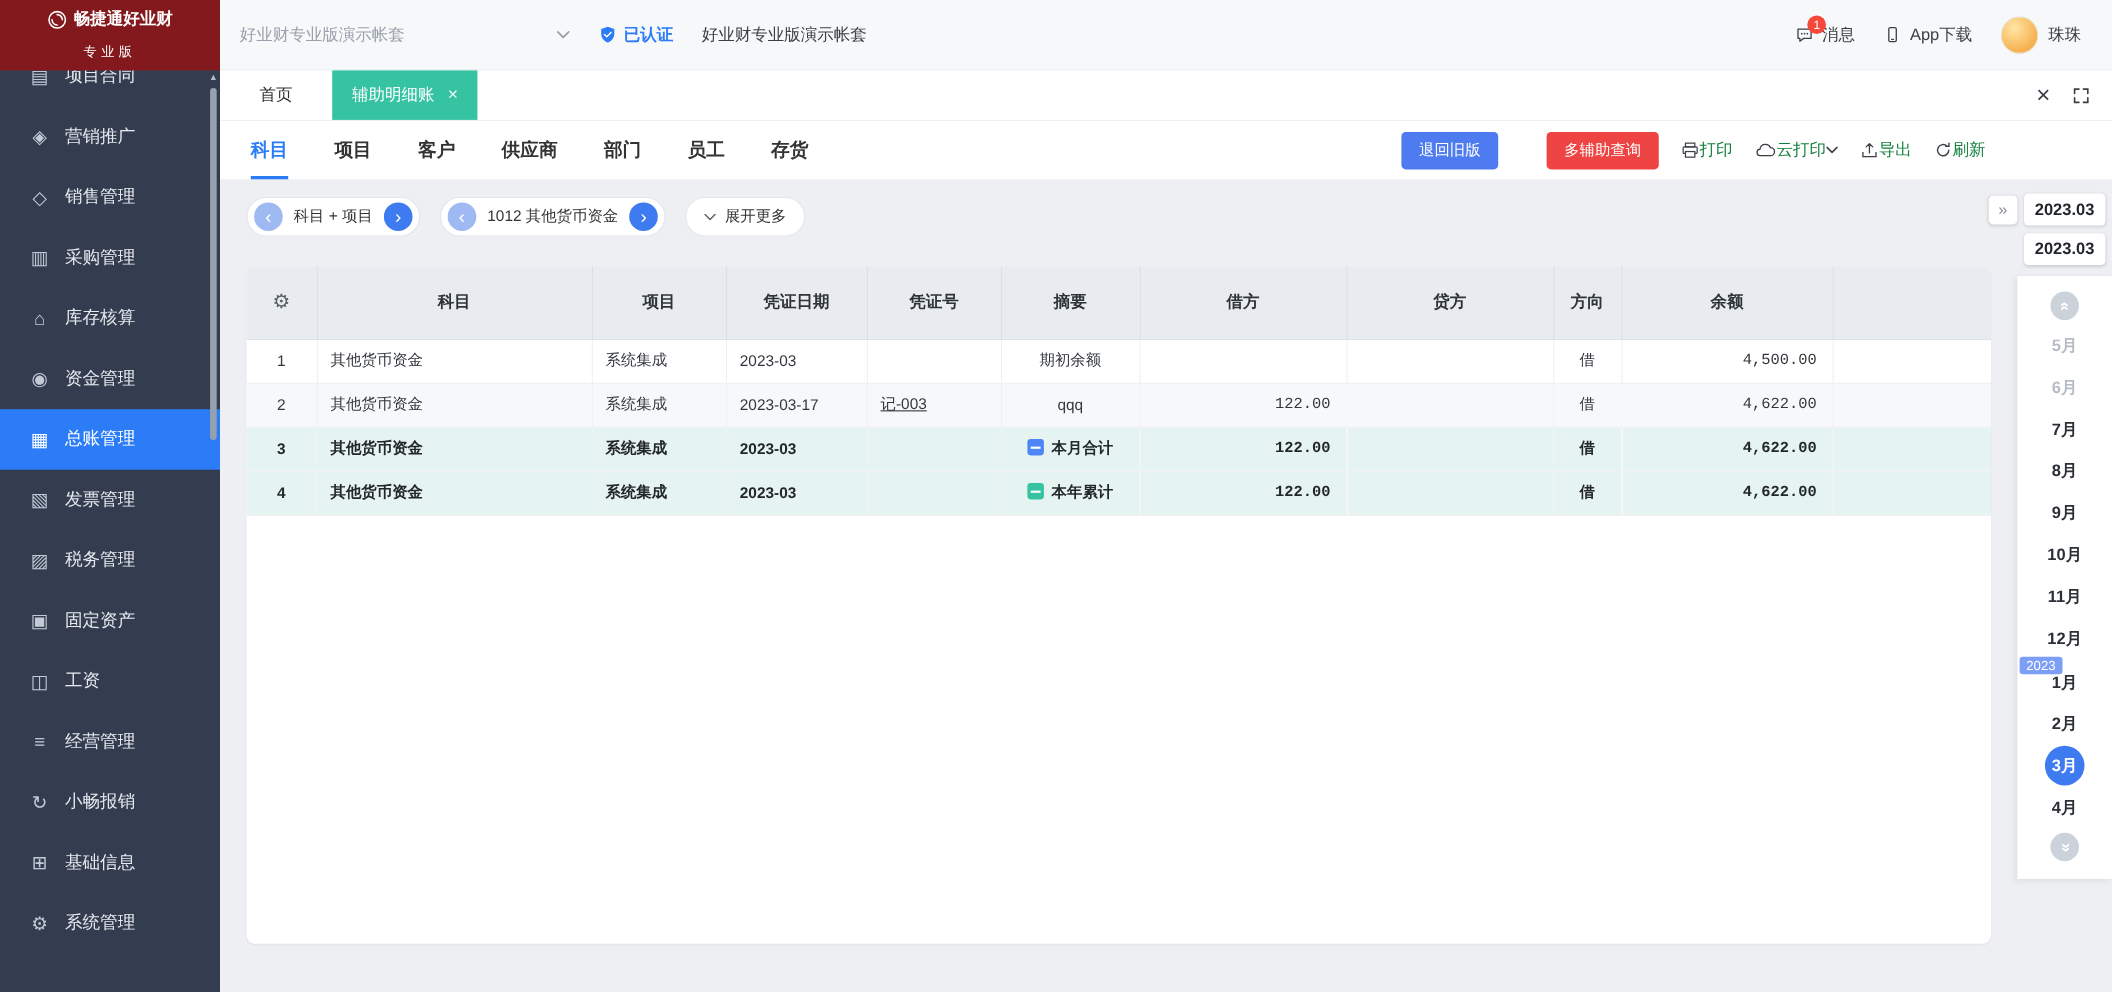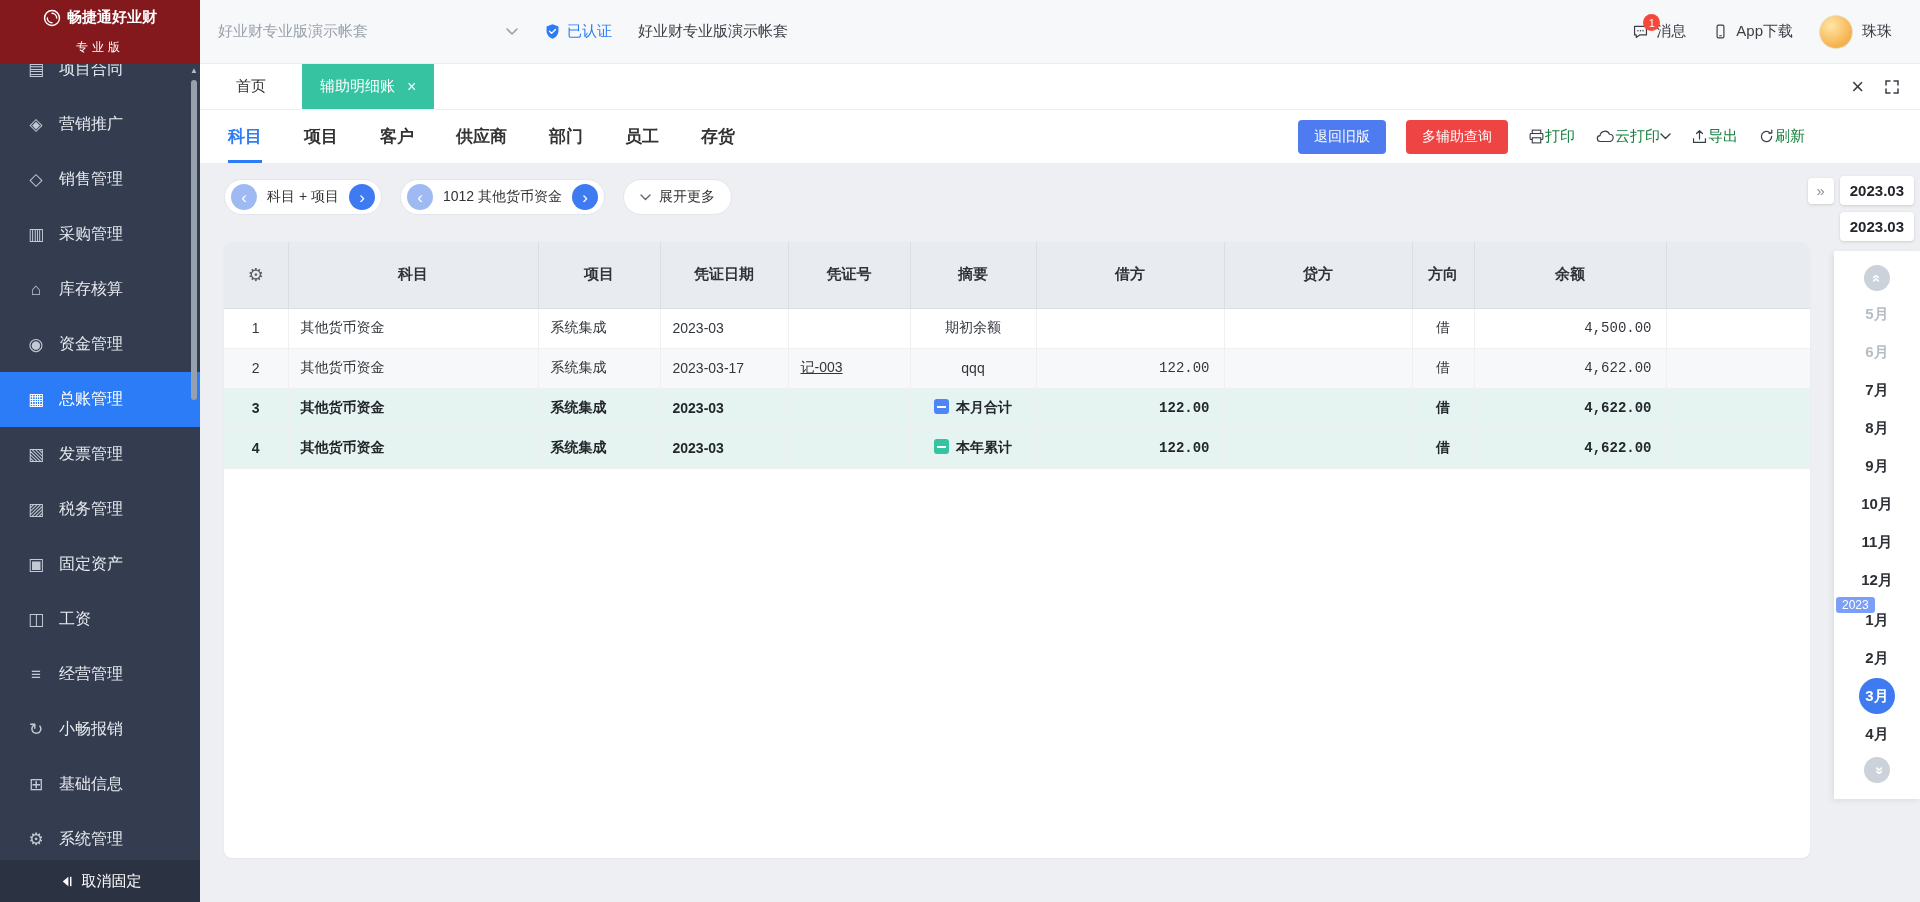--- a/index.html
+++ b/index.html
@@ -21,21 +21,21 @@
   .side-scroll { position:absolute; top:66px; right:1px; width:10px; bottom:46px; z-index:4; }
   .side-scroll .arrow { display:block; text-align:center; color:#b6bdc8; font-size:8px; line-height:10px; }
   .side-scroll .thumb { position:absolute; top:14px; left:2px; width:6px; height:320px; border-radius:3px; background:#97a0ad; }
 
   
   .main { flex:1; min-width:0; display:flex; flex-direction:column;justify-content:space-between; }
 
   
   .topbar { height:64px; background:#f7f8fa; border-bottom:1px solid #ebedf0; display:flex; align-items:center; padding:0 28px 0 18px; gap:26px; }
   .account-select { width:300px; display:flex; align-items:center; justify-content:space-between; color:#9aa1ab; font-size:15px; cursor:pointer; }
-  .verified { display:flex; align-items:center; gap:6px; color:#2b7cf6; font-size:15px; }
+  .verified { display:flex; align-items:center; gap:6px; color:#2b7cf6; font-size:15px;font-weight:bold; }
   .acct-name { color:#3a3f46; font-size:15px; }
   .spacer { flex:1; }
   .top-action { display:flex; align-items:center; gap:7px; font-size:15px; color:#3a3f46; cursor:pointer; }
   .icon-wrap { position:relative; display:inline-flex; }
   .badge { position:absolute; top:-9px; right:-11px; min-width:17px; height:17px; padding:0 4px; border-radius:9px; background:#f5483b; color:#fff; font-size:11px; font-style:normal; display:flex; align-items:center; justify-content:center; }
   .user { display:flex; align-items:center; gap:9px; font-size:15px; color:#3a3f46; cursor:pointer; }
   .avatar { width:34px; height:34px; border-radius:50%; background:radial-gradient(circle at 35% 30%, #ffe6a6, #f6b14e 70%); border:1px solid #eadfc8; }
 
   
   .tabstrip { height:46px; background:#fff; border-bottom:1px solid #eef0f2; display:flex; align-items:stretch; }
@@ -44,21 +44,21 @@
   .tab-close { font-size:16px; line-height:1; opacity:.95; }
   .strip-right { margin-left:auto; display:flex; align-items:center; gap:20px; padding-right:20px; }
   .strip-icon { cursor:pointer; color:#3a3f46; font-size:22px; line-height:1; display:flex; align-items:center; }
 
   
   .toolbar { height:54px; background:#fff; border-bottom:1px solid #eceef1; display:flex; align-items:stretch; padding:0 115px 0 28px; }
   .nav-tabs { display:flex; gap:42px; }
   .nav-tab { display:flex; align-items:center; font-size:17px; font-weight:bold; color:#333; border-bottom:3px solid transparent; padding-top:3px; cursor:pointer; }
   .nav-tab.active { color:#2b7cf6; border-color:#2b7cf6; }
   .tool-actions { margin-left:auto; display:flex; align-items:center; gap:20px; }
-  .btn { height:34px; padding:0 16px; border:none; border-radius:4px; color:#fff; font-size:14px; cursor:pointer; font-family:Liberation Mono, monospace; }
+  .btn { height:34px; padding:0 16px; border:none; border-radius:4px; color:#fff; font-size:14px; cursor:pointer; font-family:Liberation Mono, monospace;margin-left:24px; }
   .btn.blue { background:#4e7cf0; }
   .btn.teal { background:#ef4444; }
   .tool-link { display:flex; align-items:center; gap:0; font-size:15px; color:#15803d; cursor:pointer; }
   svg.ic { width:17px; height:17px; }
 
   
   .content { flex:1; background:#edeff2; position:relative; padding:14px 0 0 24px; }
   .filter-row { display:flex; align-items:center; gap:18px; height:38px; }
   .pill { display:flex; align-items:center; gap:10px; height:36px; padding:0 6px; background:#fff; border:1px solid #e3e6ea; border-radius:19px; font-size:14px; color:#333; cursor:pointer; }
   .pill.plain { padding:0 16px; gap:8px; }
@@ -174,29 +174,20 @@
           <span>基础信息</span>
         </div>
         <div class="side-item">
           <span class="side-icon">⚙</span>
           <span>系统管理</span>
         </div>
       </nav>
     <div class="side-scroll">
       <span class="arrow">▲</span>
       <span class="thumb"></span>
-    </div>
-    <div class="side-pin">
-      <span style="display:inline-flex">
-        <svg width="15" height="15" viewBox="0 0 16 16">
-            <path d="M10 3L4 8l6 5V3z" fill="#fff"></path>
-            <line x1="12.5" y1="3" x2="12.5" y2="13" stroke="#fff" stroke-width="1.6"></line>
-          </svg>
-      </span>
-      <span>取消固定</span>
     </div>
   </aside>
 
   <div class="main">
 
     <header class="topbar">
       <div class="account-select">
         <span>好业财专业版演示帐套</span>
         <span style="display:inline-flex">
           <svg width="12" height="8" viewBox="0 0 12 8">

